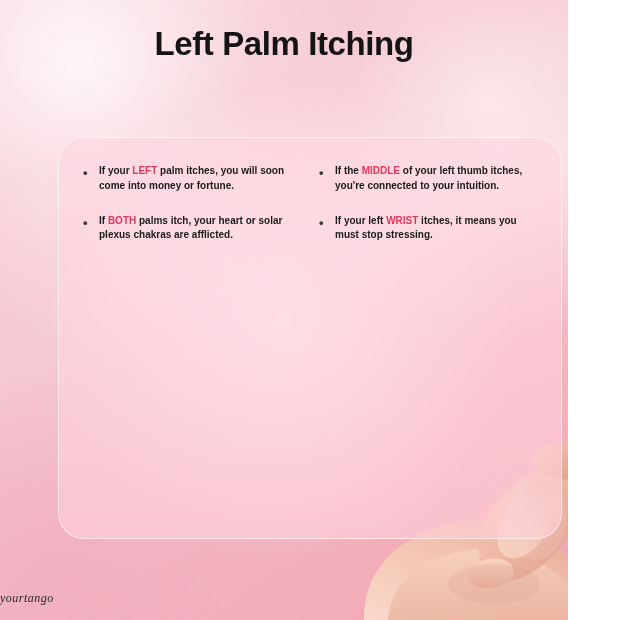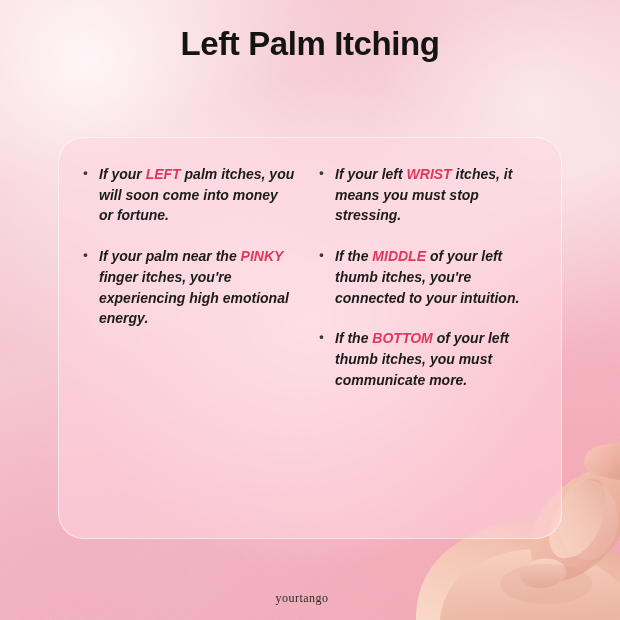--- a/index.html
+++ b/index.html
@@ -7,21 +7,21 @@
     padding: 0;
   }
   body {
     width: 620px;
     height: 620px;
     font-family: "Liberation Sans", sans-serif;
     overflow: hidden;
   }
   .poster {
     position: relative;
-    width: 620px;
+    width: 568px;
     height: 620px;
     background:
       radial-gradient(circle at 14% 10%, rgba(255,255,255,0.85) 0%, rgba(255,255,255,0) 38%),
       radial-gradient(circle at 86% 16%, rgba(255,255,255,0.55) 0%, rgba(255,255,255,0) 34%),
       radial-gradient(circle at 50% 52%, rgba(255,236,240,0.9) 0%, rgba(255,236,240,0) 55%),
       radial-gradient(circle at 92% 88%, rgba(244,166,176,0.75) 0%, rgba(244,166,176,0) 50%),
       radial-gradient(circle at 8% 92%, rgba(240,170,186,0.6) 0%, rgba(240,170,186,0) 45%),
       linear-gradient(160deg, #f6c8d2 0%, #f4bcc8 22%, #f7d3da 45%, #f3b9c6 70%, #efa8b8 100%);
     overflow: hidden;
   }
@@ -71,24 +71,23 @@
   ul.list {
     list-style: none;
     margin: 0;
     padding: 0;
   }
   ul.list li {
     position: relative;
     padding-left: 16px;
     margin-bottom: 20px;
     color: #1b1b1b;
-    font-size: 14px;
+    font-size: 10px;
     line-height: 1.48;
     font-weight: bold;
-    font-style: italic;
   }
   ul.list li:before {
     content: "•";
     position: absolute;
     left: 0;
     top: -1px;
     color: #3a3a3a;
     font-size: 13px;
   }
   .hl { color: #e0385c; }
@@ -99,22 +98,23 @@
     bottom: 0;
     width: 300px;
     height: 250px;
     pointer-events: none;
   }
   .brand {
     position: absolute;
     left: 0;
     right: 16px;
     bottom: 14px;
-    text-align: center;
+    text-align: left;
     font-family: "Liberation Serif", serif;
+    font-style: italic;
     font-size: 12px;
     color: #2b2b2b;
     letter-spacing: 0.5px;
   }
 </style>
 </head>
 <body>
 
 <div class="poster">
 
@@ -156,26 +156,25 @@
   </svg>
 
   <div class="title">
     <span>Left Palm Itching</span>
   </div>
 
   <div class="card">
     <div class="col">
       <ul class="list">
         <li><span>If your </span><span class="hl">LEFT</span><span> palm itches, you will soon come into money or fortune.</span></li>
-        <li><span>If your palm near the </span><span class="hl">PINKY</span><span> finger itches, you're experiencing high emotional energy.</span></li>
+        <li><span>If </span><span class="hl">BOTH</span><span> palms itch, your heart or solar plexus chakras are afflicted.</span></li>
       </ul>
     </div>
     <div class="col">
       <ul class="list">
+        <li><span>If the </span><span class="hl">MIDDLE</span><span> of your left thumb itches, you're connected to your intuition.</span></li>
         <li><span>If your left </span><span class="hl">WRIST</span><span> itches, it means you must stop stressing.</span></li>
-        <li><span>If the </span><span class="hl">MIDDLE</span><span> of your left thumb itches, you're connected to your intuition.</span></li>
-        <li><span>If the </span><span class="hl">BOTTOM</span><span> of your left thumb itches, you must communicate more.</span></li>
       </ul>
     </div>
   </div>
 
   <div class="brand">yourtango</div>
 </div>
 
 </body></html>

